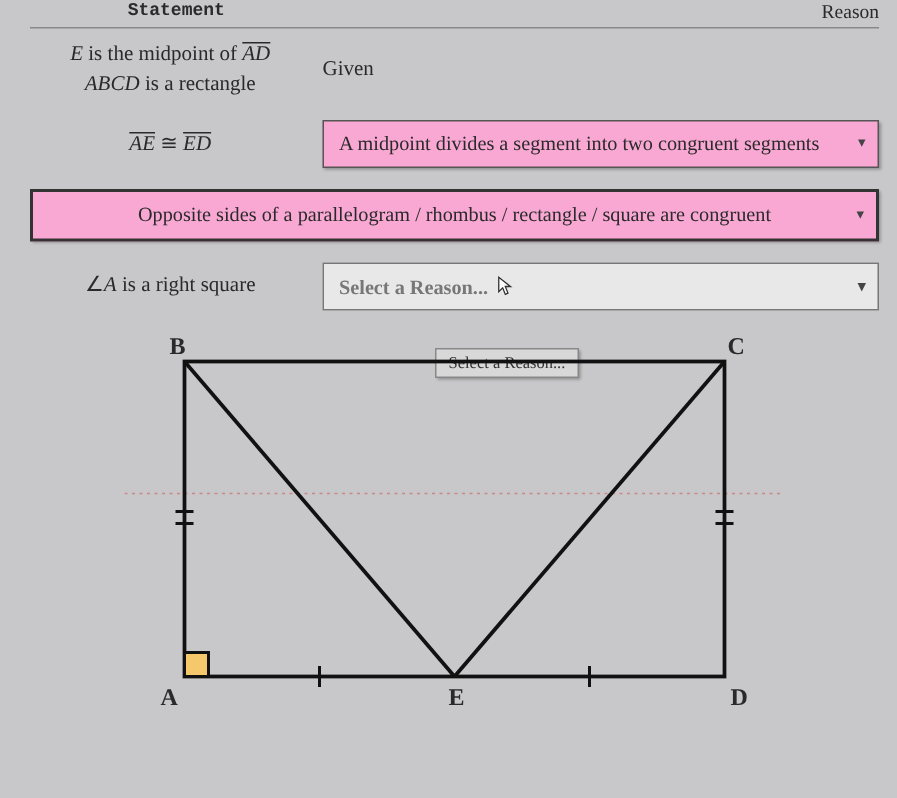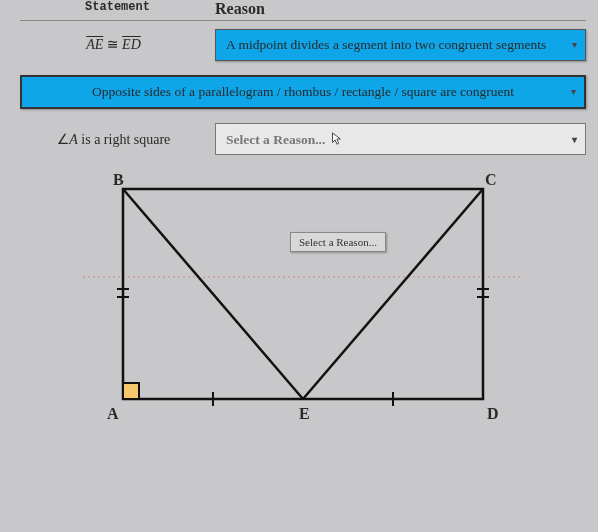--- a/index.html
+++ b/index.html
@@ -23,22 +23,23 @@
   }
   .col-statement {
     flex: 0 0 195px;
     font-size: 12px;
     font-weight: bold;
     text-align: center;
     font-family: Liberation Mono, monospace;
   }
   .col-reason {
     flex: 1;
-    font-size: 16px;
-    font-weight: bold;
+    font-size: 13px;
+    font-weight: normal;
+    text-align: right;
   }
   .row {
     display: flex;
     align-items: center;
     margin-bottom: 14px;
   }
   .statement-cell {
     flex: 0 0 195px;
     font-size: 14px;
     text-align: center;
@@ -48,21 +49,21 @@
   .reason-cell {
     flex: 1;
     font-size: 14px;
   }
   .overline {
     text-decoration: overline;
     font-style: italic;
   }
   .ital { font-style: italic; }
   .reason-box {
-    background: #0ea5e9;
+    background: #f9a8d4;
     border: 1px solid #555;
     padding: 6px 10px;
     font-size: 13.5px;
     line-height: 1.35;
     position: relative;
     box-shadow: 1px 1px 2px rgba(0,0,0,0.3);
   }
   .reason-box.focused {
     border: 2px solid #333;
     text-align: center;
@@ -122,20 +123,33 @@
 </head>
 <body>
 
 <div class="page">
 
   <div class="header-row">
     <div class="col-statement">Statement</div>
     <div class="col-reason">Reason</div>
   </div>
 
+  <div class="row">
+    <div class="statement-cell">
+      <div>
+        <span class="ital">E</span><span> is the midpoint of </span><span class="overline">AD</span>
+      </div>
+      <div>
+        <span class="ital">ABCD</span><span> is a rectangle</span>
+      </div>
+    </div>
+    <div class="reason-cell">
+      <span>Given</span>
+    </div>
+  </div>
 
   <div class="row">
     <div class="statement-cell">
       <span class="overline">AE</span><span> ≅ </span><span class="overline">ED</span>
     </div>
     <div class="reason-cell">
       <div class="reason-box">
         <span>A midpoint divides a segment into two congruent segments</span>
         <span class="caret">▾</span>
       </div>

